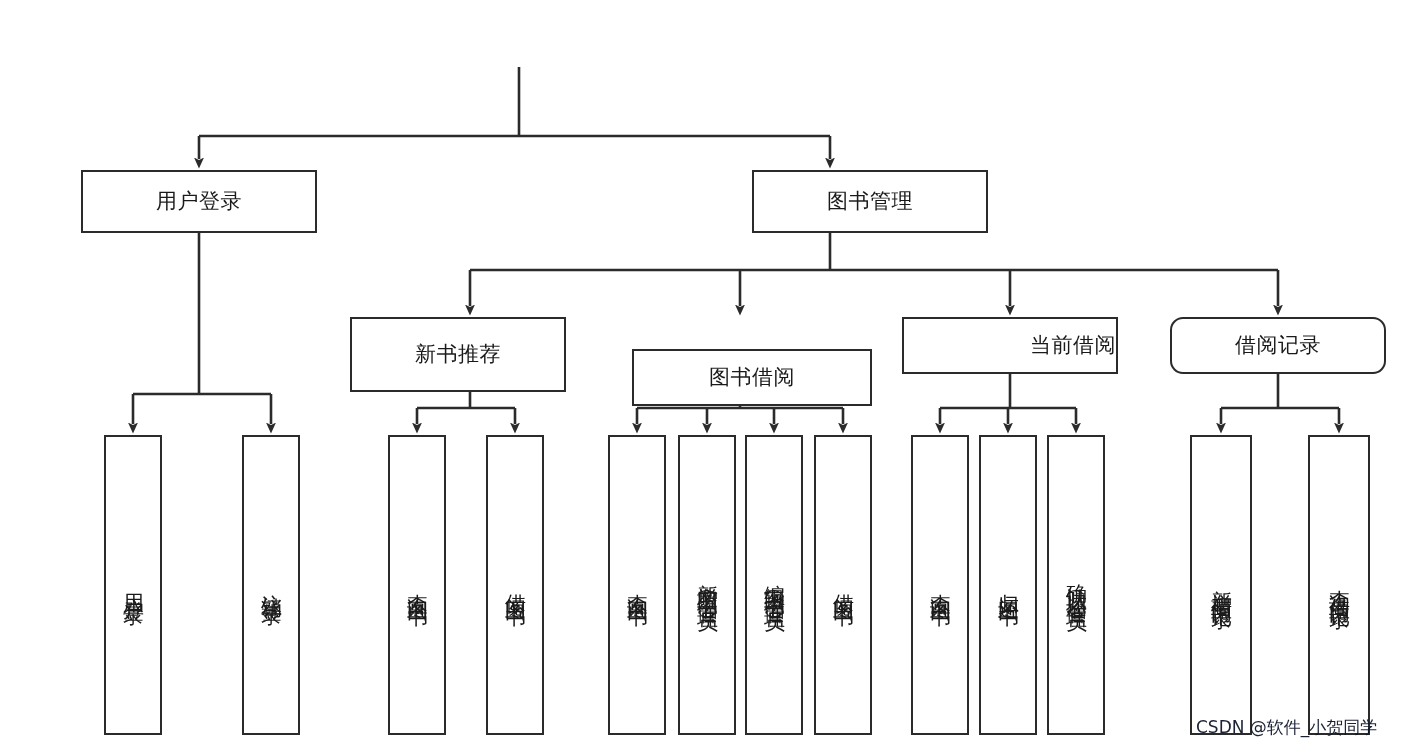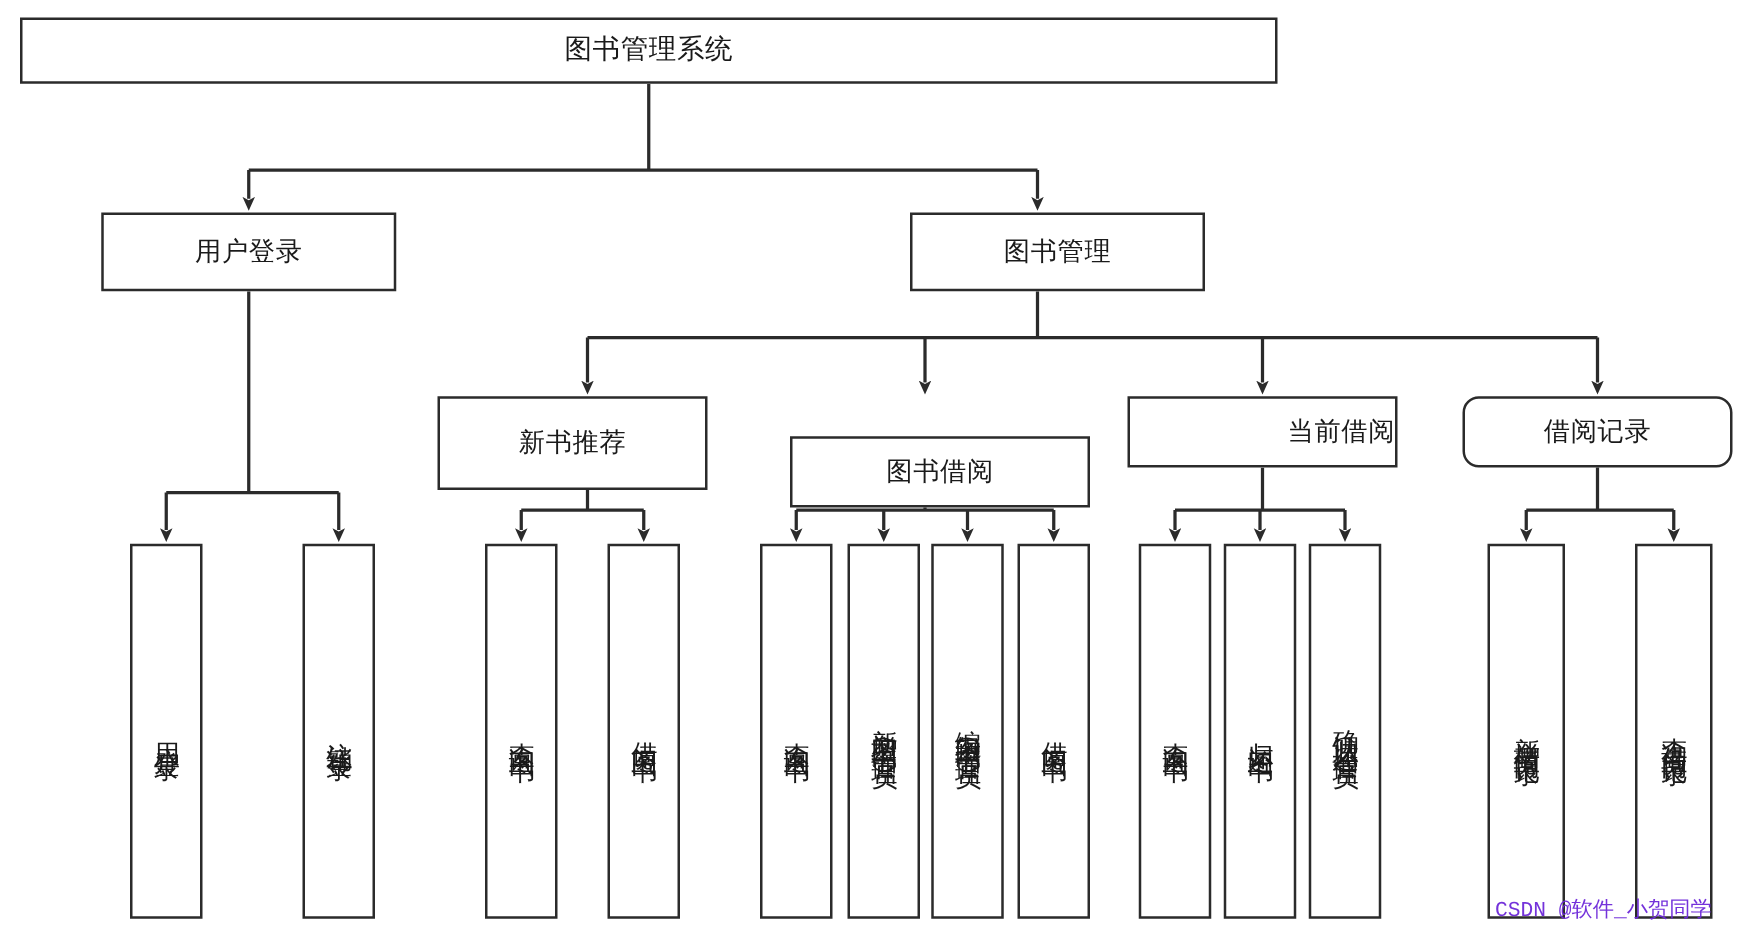--- a/index.html
+++ b/index.html
@@ -108,29 +108,26 @@
         <path d="M 940 408 L 940 424" stroke-linecap="butt" marker-end="url(#arrowhead)"></path>
         <path d="M 1008 408 L 1008 424" stroke-linecap="butt" marker-end="url(#arrowhead)"></path>
         <path d="M 1076 408 L 1076 424" stroke-linecap="butt" marker-end="url(#arrowhead)"></path>
         <path d="M 1278 374 L 1278 408" stroke-linecap="butt"></path>
         <path d="M 1221 408 L 1339 408" stroke-linecap="butt"></path>
         <path d="M 1221 408 L 1221 424" stroke-linecap="butt" marker-end="url(#arrowhead)"></path>
         <path d="M 1339 408 L 1339 424" stroke-linecap="butt" marker-end="url(#arrowhead)"></path>
       </g>
   </svg>
 
-  <div class="node root horizontal" id="node-root" style="left: 16px; top: 14px; width: 1006px; height: 53px;">
-    <span class="node-label">图书管理系统</span>
-  </div>
 
   <div id="node-container">
       <div class="node horizontal" style="left: 81px; top: 170px; width: 236px; height: 63px;">
         <span class="node-label">用户登录</span>
       </div>
-      <div class="node horizontal" style="left: 728px; top: 170px; width: 236px; height: 63px;">
+      <div class="node horizontal" style="left: 752px; top: 170px; width: 236px; height: 63px;">
         <span class="node-label">图书管理</span>
       </div>
       <div class="node horizontal" style="left: 350px; top: 317px; width: 216px; height: 75px;">
         <span class="node-label">新书推荐</span>
       </div>
       <div class="node horizontal" style="left: 632px; top: 317px; width: 240px; height: 57px; margin-top: 32px;">
         <span class="node-label">图书借阅</span>
       </div>
       <div class="node horizontal" style="left: 902px; top: 317px; width: 216px; height: 57px; justify-content: flex-end;">
         <span class="node-label">当前借阅</span>
@@ -172,15 +169,15 @@
         <span class="node-label">确认归还（管理员）</span>
       </div>
       <div class="node vertical" style="left: 1190px; top: 435px; width: 62px; height: 300px;">
         <span class="node-label">新增借阅记录</span>
       </div>
       <div class="node vertical" style="left: 1308px; top: 435px; width: 62px; height: 300px;">
         <span class="node-label">查询借阅记录</span>
       </div>
     </div>
 
-  <div class="watermark" style="left: 1196px; top: 716px; color: #6d28d9; font-family: Liberation Mono, monospace;">CSDN @软件_小贺同学</div>
+  <div class="watermark" style="left: 1196px; top: 716px; color: #0f172a;">CSDN @软件_小贺同学</div>
 
 </div>
 
 </body></html>

